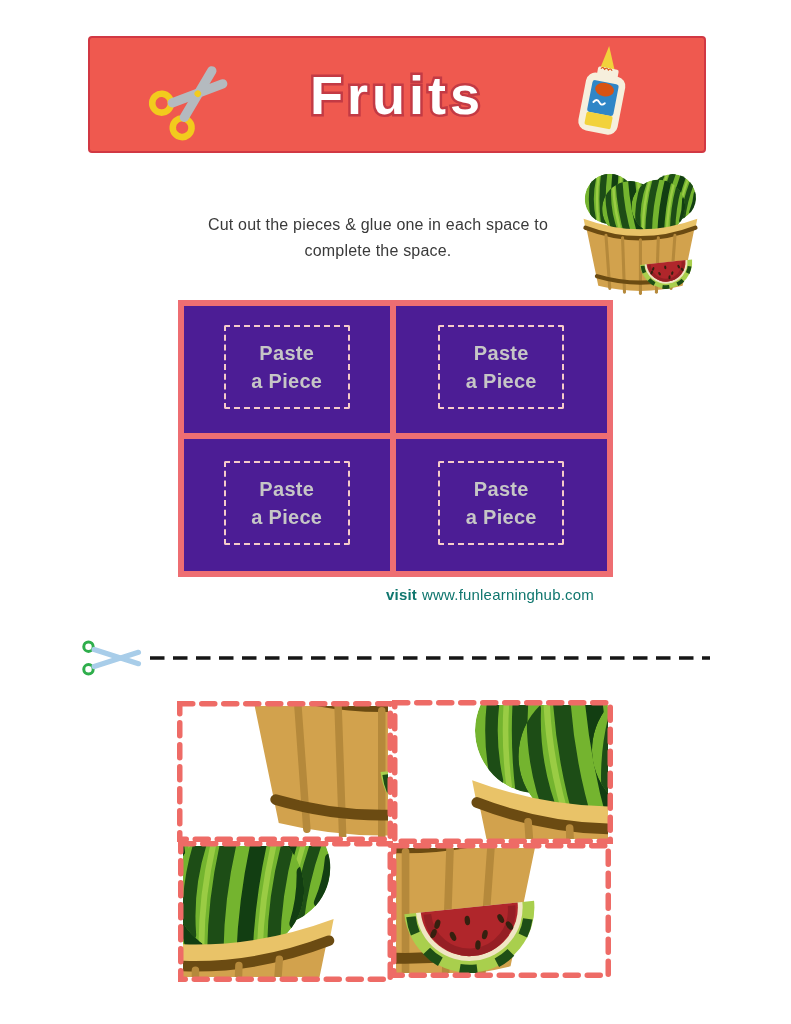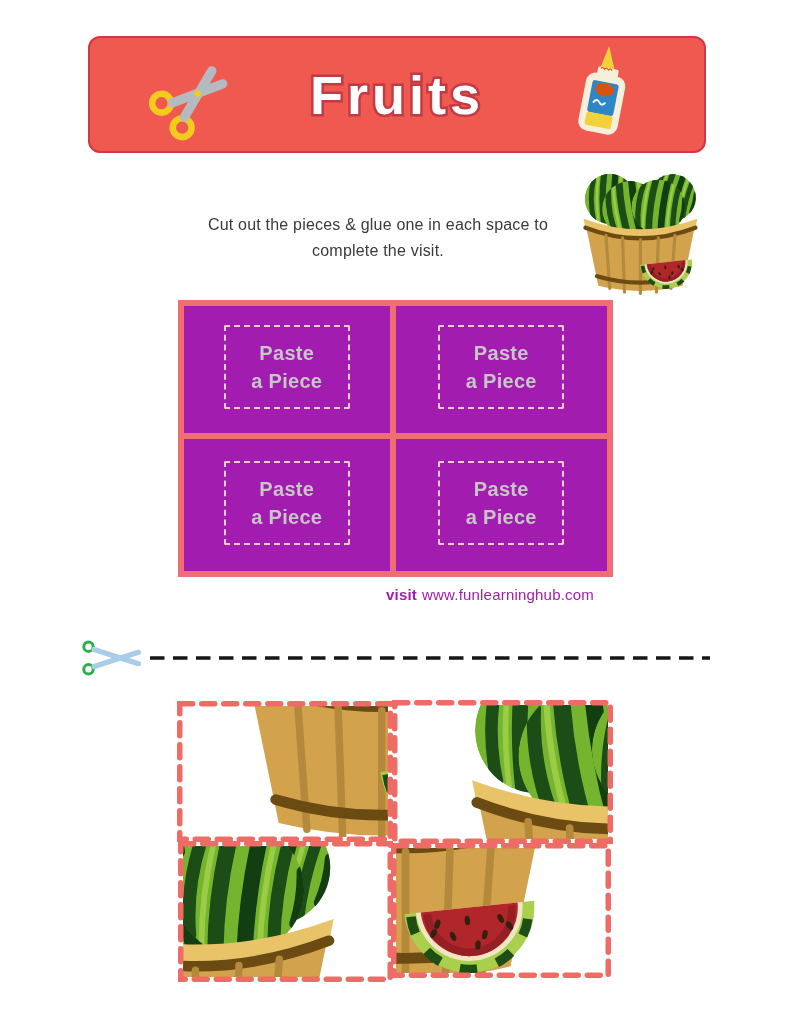--- a/index.html
+++ b/index.html
@@ -1,47 +1,47 @@
 <!DOCTYPE html>
 <html><head>
 <meta charset="utf-8">
 <style>
   html,body{margin:0;padding:0;background:#fff;}
   #page{position:relative;width:791px;height:1024px;background:#ffffff;overflow:hidden;
         font-family:"Liberation Sans", sans-serif;}
 
   
   .banner{position:absolute;left:88px;top:36px;width:618px;height:117px;
-          background:#EF594F;border:2.5px solid #D13843;border-radius:12px;box-sizing:border-box;}
+          background:#EF594F;border:2.5px solid #D13843;border-radius:4px;box-sizing:border-box;}
   .banner-scissors{position:absolute;left:50px;top:14px;width:94px;height:94px;}
   .title-svg{position:absolute;left:50%;top:12px;transform:translateX(-50%);width:340px;height:92px;}
   .glue-svg{position:absolute;right:54px;top:2px;width:96px;height:114px;}
 
   
   .instructions{position:absolute;left:148px;top:212px;width:460px;text-align:center;
                 font-size:16px;line-height:1.65;color:#3A3A3A;letter-spacing:.2px;}
 
   
   .hero-basket{position:absolute;left:574px;top:168px;width:138px;height:127px;}
 
   
   .grid{position:absolute;left:178px;top:300px;width:435px;height:277px;box-sizing:border-box;
         border:6.5px solid #EE6E72;display:grid;grid-template-columns:1fr 1fr;grid-template-rows:1fr 1fr;
         background:#fff;}
-  .gcell{display:flex;align-items:center;justify-content:center;background:#a21caf;}
+  .gcell{display:flex;align-items:center;justify-content:center;background:#4c1d95;}
   .gcell.br{border-right:6.5px solid #EE6E72;}
   .gcell.bb{border-bottom:6.5px solid #EE6E72;}
   .paste-box{width:126px;height:84px;border:2px dashed #F6CCC9;border-radius:2px;box-sizing:border-box;
              display:flex;flex-direction:column;align-items:center;justify-content:center;
              color:#C6C6C6;font-weight:bold;font-size:20px;line-height:1.4;margin-top:-4px;
              letter-spacing:.3px;}
 
   
   .visit{position:absolute;left:330px;top:586px;width:320px;text-align:center;
-         font-size:15px;color:#a21caf;letter-spacing:.2px;}
+         font-size:15px;color:#0f766e;letter-spacing:.2px;}
   .visit .b{font-weight:bold;margin-right:5px;}
 
   
   .cut-scissors{position:absolute;left:80px;top:633px;width:66px;height:50px;}
   .cut-dash{position:absolute;left:148px;top:650px;width:566px;height:16px;}
 
   
   .pieces{position:absolute;left:177px;top:700px;width:437px;height:281px;}
   .piece{position:absolute;}
   .p1{left:0;top:1px;width:216px;height:141px;}
@@ -140,21 +140,21 @@
         <rect x="-14" y="-22" width="28" height="34" rx="3" fill="#2F86C7"></rect>
         <ellipse cx="0" cy="-14" rx="10" ry="7" fill="#D85313"></ellipse>
         <path d="M-9,1 q3,-5 6,-1 t6,0" stroke="#FFFFFF" stroke-width="2" fill="none" stroke-linecap="round"></path>
         <rect x="-14" y="12" width="28" height="14" rx="2" fill="#F2D23B"></rect>
       </g>
     </svg>
   </div>
 
   <div class="instructions">
     <div>Cut out the pieces &amp; glue one in each space to</div>
-    <div>complete the visit.</div>
+    <div>complete the space.</div>
   </div>
 
   <svg class="hero-basket" viewBox="8 1 108 99">
     <use href="#basket-art"></use>
   </svg>
 
   <div class="grid">
     <div class="gcell br bb">
       <div class="paste-box">
         <div>Paste</div>

